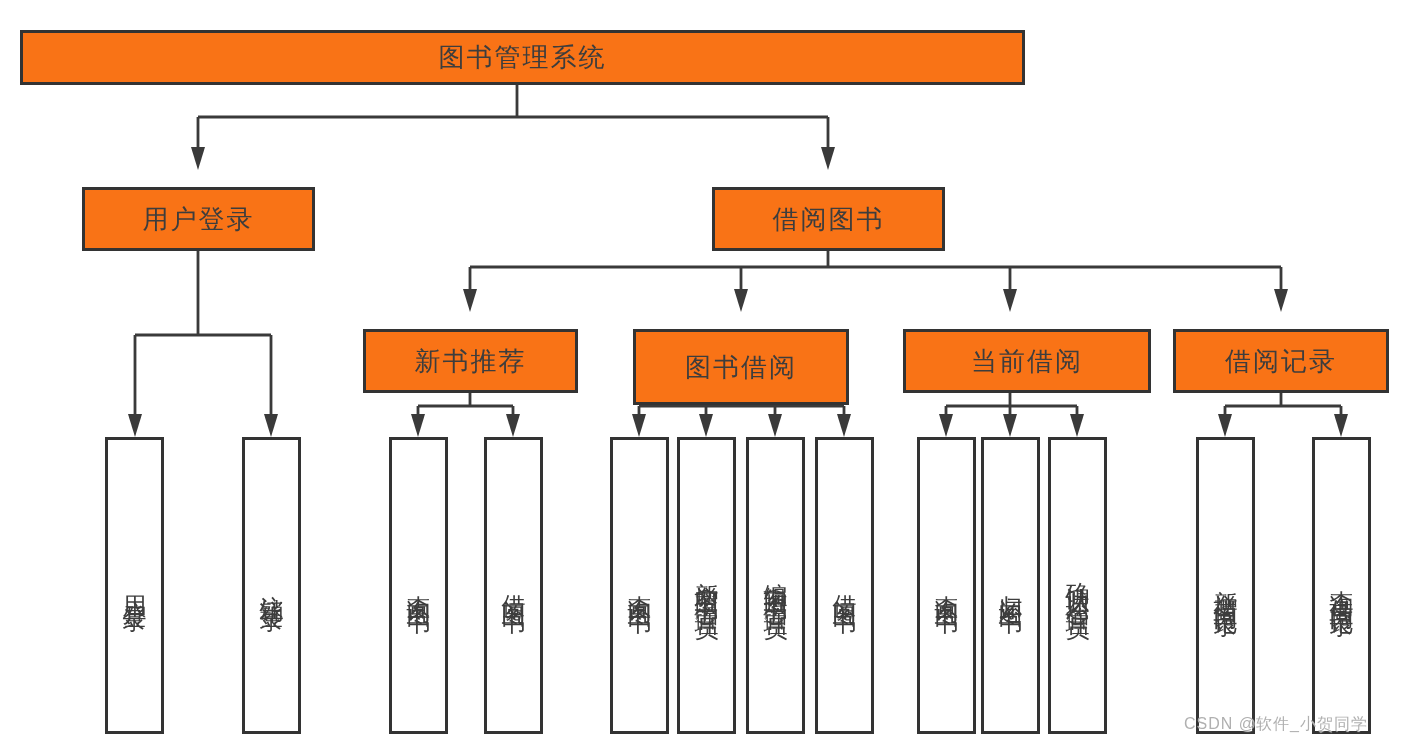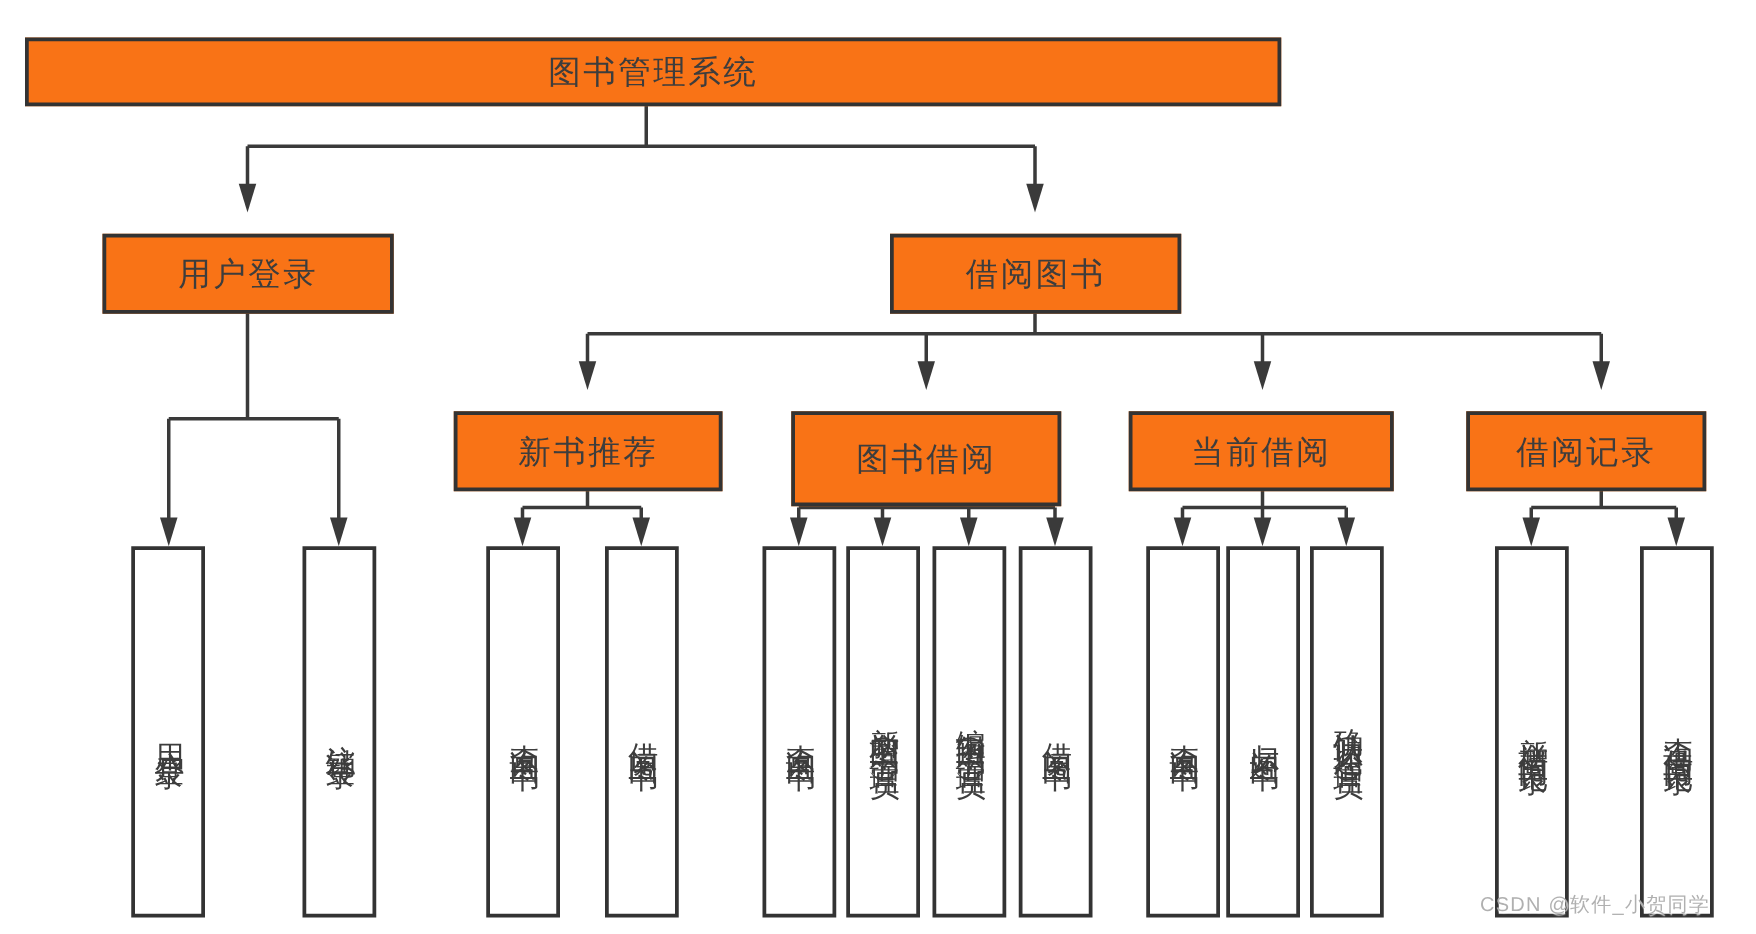--- a/index.html
+++ b/index.html
@@ -114,24 +114,24 @@
   <div class="hbox" style="left:712px;top:170px;width:233px;height:64px">
     <span>借阅图书</span>
   </div>
 
   <div class="hbox" style="left:363px;top:312px;width:215px;height:64px">
     <span>新书推荐</span>
   </div>
   <div class="hbox" style="left:633px;top:312px;width:216px;height:76px">
     <span>图书借阅</span>
   </div>
-  <div class="hbox" style="left:903px;top:312px;width:212px;height:64px">
+  <div class="hbox" style="left:903px;top:312px;width:248px;height:64px">
     <span>当前借阅</span>
   </div>
-  <div class="hbox" style="left:1173px;top:312px;width:192px;height:64px">
+  <div class="hbox" style="left:1173px;top:312px;width:216px;height:64px">
     <span>借阅记录</span>
   </div>
 
   <div class="leaf" style="left:105px">
     <span class="vtext">用户登录</span>
   </div>
   <div class="leaf" style="left:242px">
     <span class="vtext">注销登录</span>
   </div>
 

